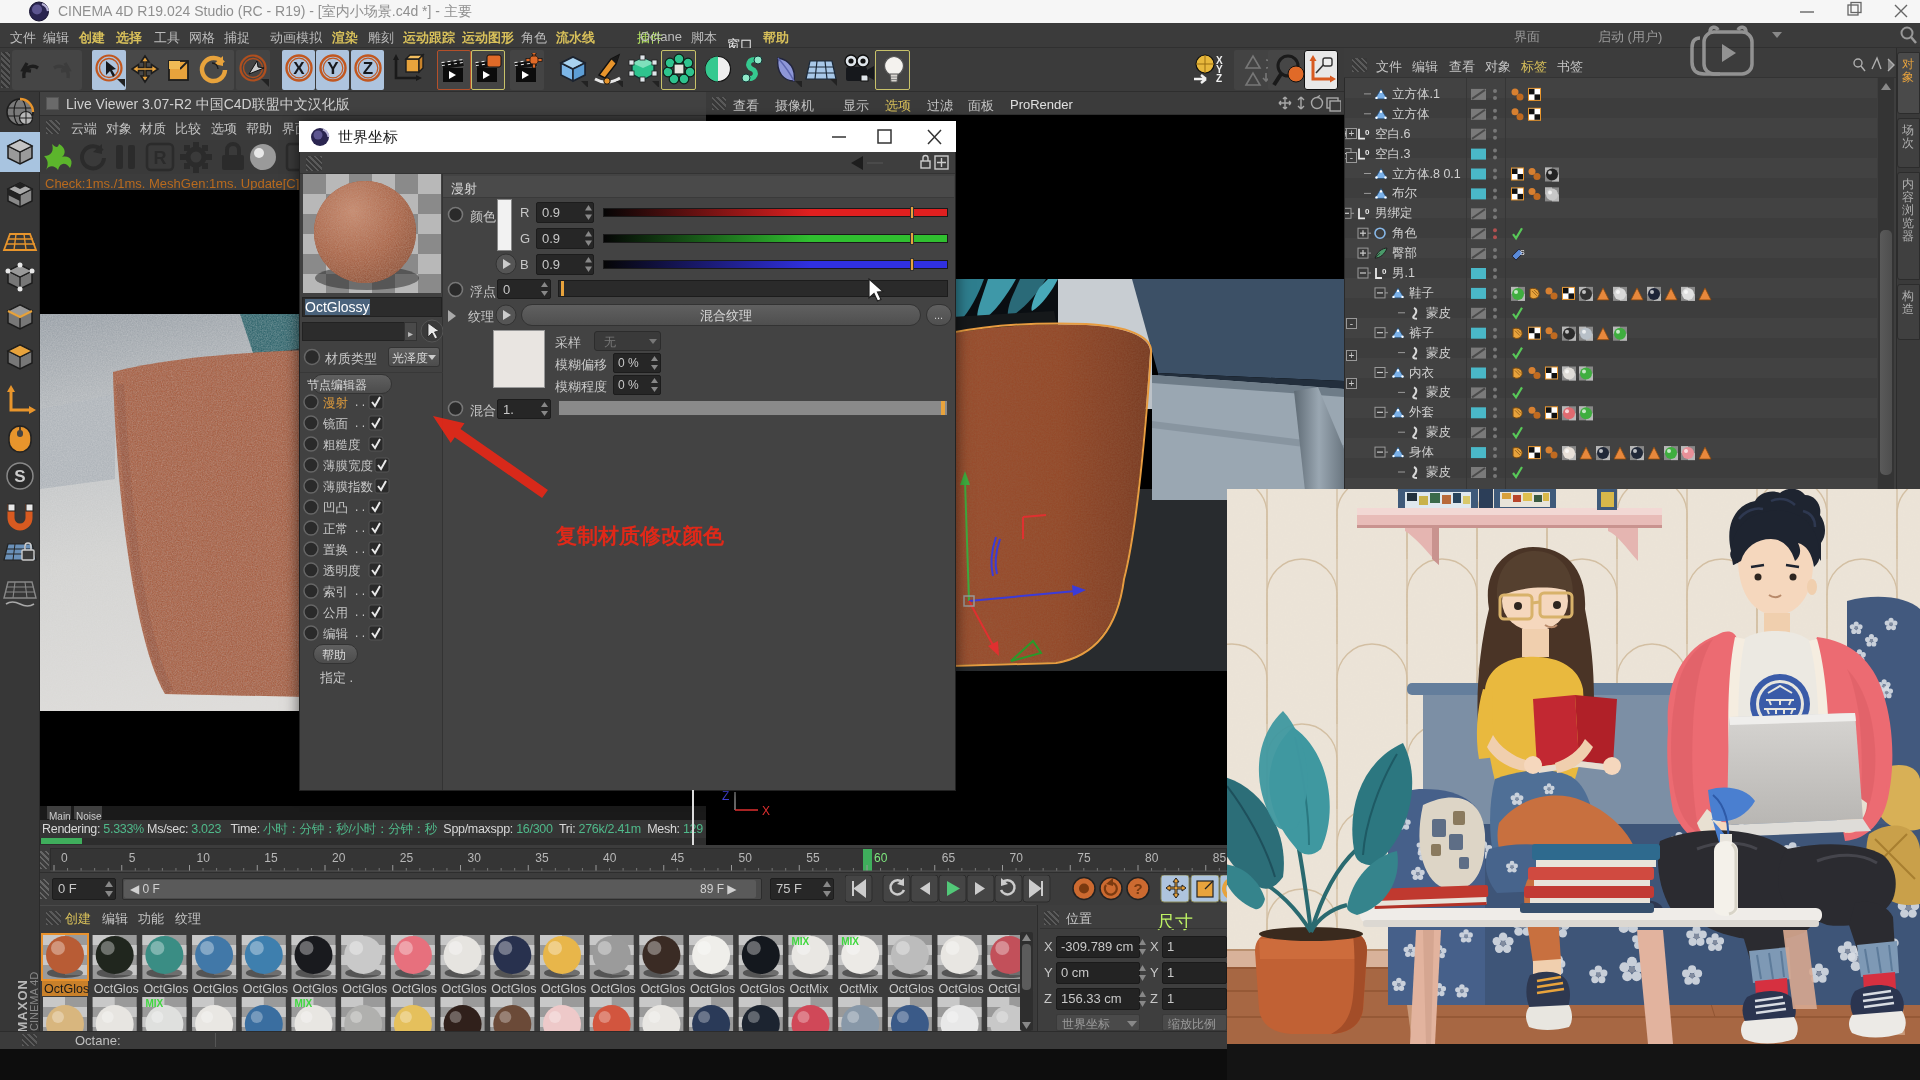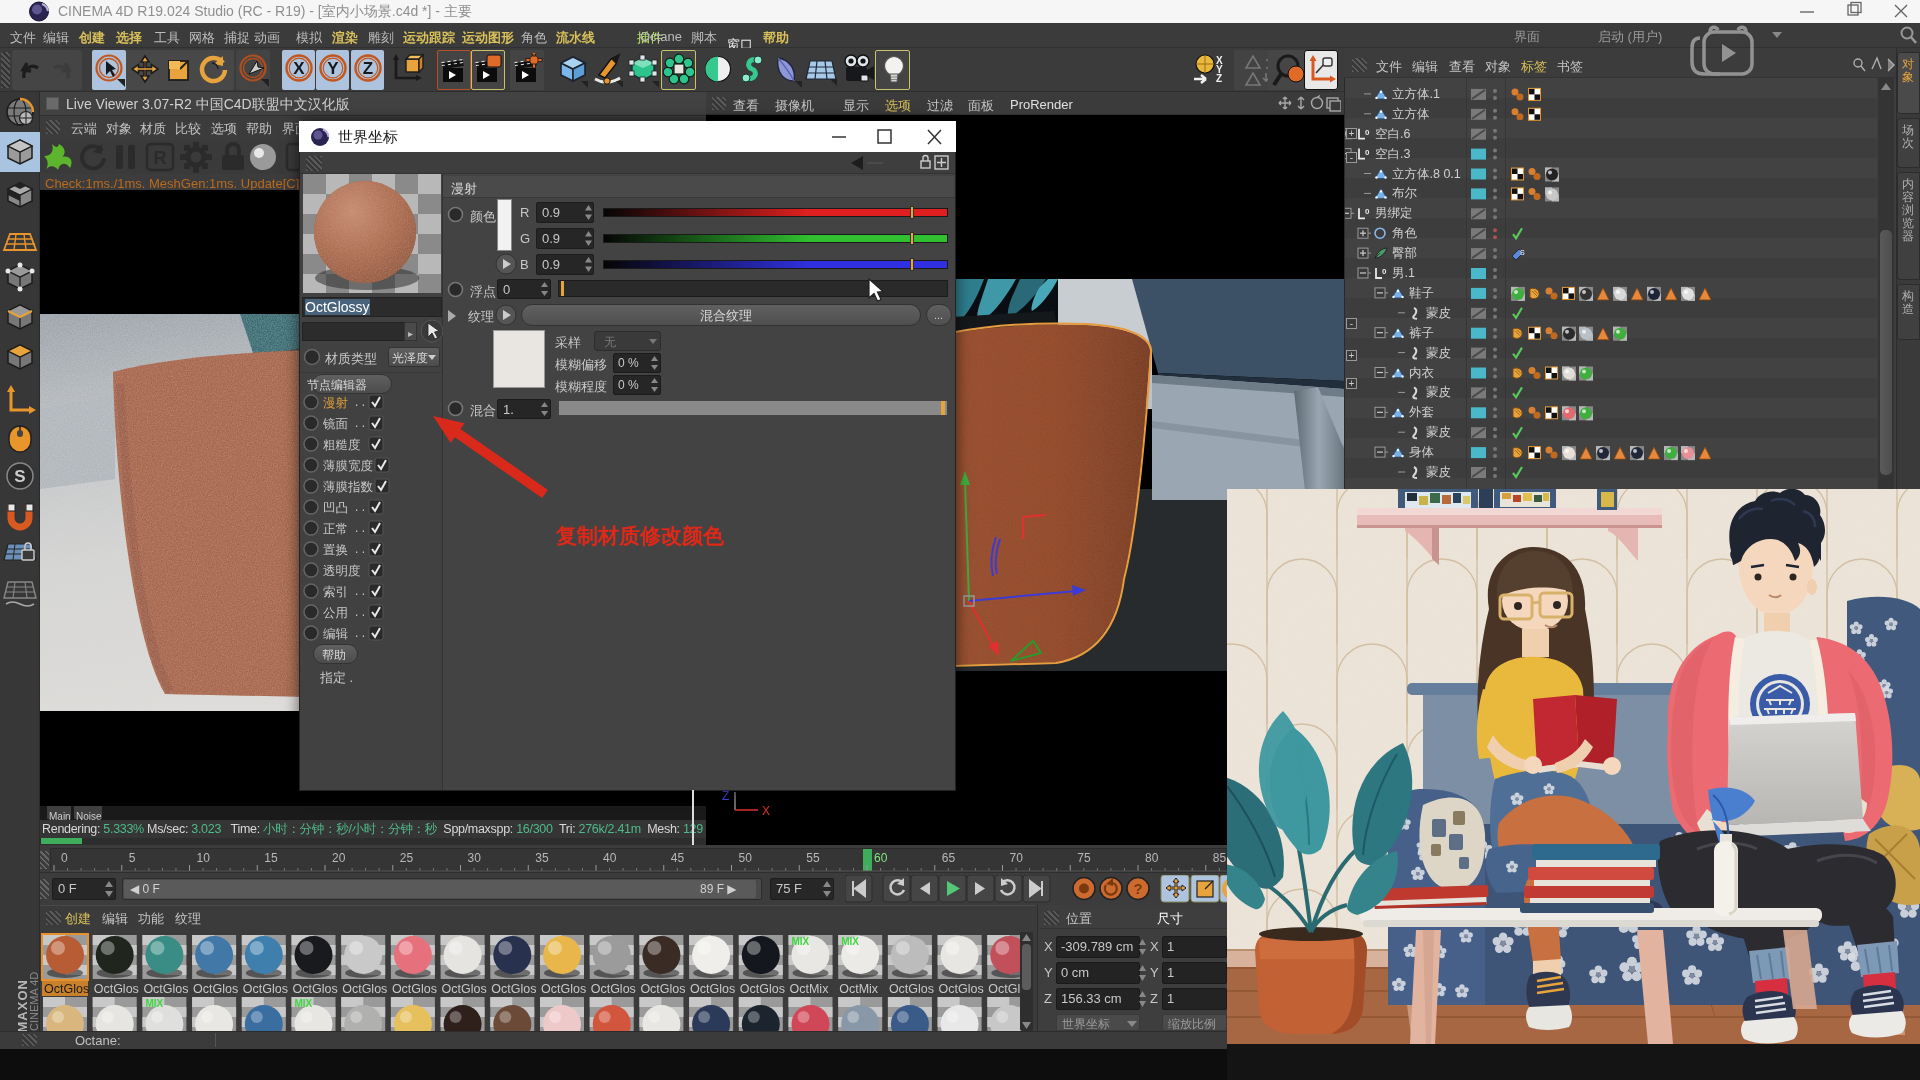--- a/index.html
+++ b/index.html
@@ -23,21 +23,21 @@
       <path d="M105 5 L117 17 M117 5 L105 17" stroke="#666" stroke-width="1.4"></path>
     </svg>
     <div class="abs" style="left:0px;top:23px;width:1920px;height:25px;background:#3b3b3b;border-bottom:1px solid #303030;"></div>
     <div class="abs t" style="left:10px;top:29px;font-size:13px;color:#bcbcbc;">文件</div>
     <div class="abs t" style="left:43px;top:29px;font-size:13px;color:#bcbcbc;">编辑</div>
     <div class="abs t" style="left:79px;top:29px;font-size:13px;color:#d8c05a;font-weight:bold;">创建</div>
     <div class="abs t" style="left:116px;top:29px;font-size:13px;color:#d8c05a;font-weight:bold;">选择</div>
     <div class="abs t" style="left:154px;top:29px;font-size:13px;color:#bcbcbc;">工具</div>
     <div class="abs t" style="left:189px;top:29px;font-size:13px;color:#bcbcbc;">网格</div>
     <div class="abs t" style="left:224px;top:29px;font-size:13px;color:#bcbcbc;">捕捉</div>
-    <div class="abs t" style="left:254px;top:29px;font-size:13px;color:#bcbcbc;">动画</div>
+    <div class="abs t" style="left:270px;top:29px;font-size:13px;color:#bcbcbc;">动画</div>
     <div class="abs t" style="left:296px;top:29px;font-size:13px;color:#bcbcbc;">模拟</div>
     <div class="abs t" style="left:332px;top:29px;font-size:13px;color:#d8c05a;font-weight:bold;">渲染</div>
     <div class="abs t" style="left:368px;top:29px;font-size:13px;color:#bcbcbc;">雕刻</div>
     <div class="abs t" style="left:403px;top:29px;font-size:13px;color:#d8c05a;font-weight:bold;">运动跟踪</div>
     <div class="abs t" style="left:462px;top:29px;font-size:13px;color:#d8c05a;font-weight:bold;">运动图形</div>
     <div class="abs t" style="left:521px;top:29px;font-size:13px;color:#bcbcbc;">角色</div>
     <div class="abs t" style="left:556px;top:29px;font-size:13px;color:#d8c05a;font-weight:bold;">流水线</div>
     <div class="abs t" style="left:602px;top:29px;font-size:13px;color:#bef264;margin-left:35px;">插件</div>
     <div class="abs t" style="left:640px;top:29px;font-size:13px;color:#bcbcbc;">Octane</div>
     <div class="abs t" style="left:691px;top:29px;font-size:13px;color:#bcbcbc;">脚本</div>
@@ -1540,21 +1540,21 @@
     <svg class="abs" style="left:1020px;top:933px" width="13" height="10">
       <path d="M6.5 1 L11 8 L2 8 Z" fill="#888"></path>
     </svg>
     <div class="abs" style="left:1022px;top:944px;width:9px;height:46px;background:#5c5c5c;border-radius:4px;"></div>
     <svg class="abs" style="left:1020px;top:1020px" width="13" height="10">
       <path d="M6.5 9 L11 2 L2 2 Z" fill="#888"></path>
     </svg>
     <div class="abs" style="left:1037px;top:905px;width:190px;height:126px;background:#3e3e3e;border-left:1px solid #2c2c2c;"></div>
     <div class="abs" style="left:1044px;top:911px;width:15px;height:14px;background:repeating-linear-gradient(45deg,#5a5a5a 0 1.5px,#383838 1.5px 4px);"></div>
     <div class="abs t" style="left:1066px;top:910px;font-size:13px;color:#c8c8c8;">位置</div>
-    <div class="abs t" style="left:1157px;top:910px;font-size:13px;color:#ffffff;">尺寸</div>
+    <div class="abs t" style="left:1157px;top:910px;font-size:18px;color:#bef264;">尺寸</div>
     <div class="abs" style="left:1040px;top:928px;width:187px;height:1px;background:#333;"></div>
     <div class="abs t" style="left:1044px;top:939px;font-size:13px;color:#c8c8c8;">X</div>
     <div class="abs" style="left:1056px;top:936px;width:84px;height:22px;background:#232323;border:1px solid #1a1a1a;border-radius:2px;"></div>
     <div class="abs t" style="left:1061px;top:939px;font-size:13px;color:#c8c8c8;">-309.789 cm</div>
     <svg class="abs" style="left:1138px;top:938px" width="9" height="18">
       <path d="M4.5 1 L8 7 L1 7 Z" fill="#888"></path>
       <path d="M4.5 17 L8 11 L1 11 Z" fill="#888"></path>
     </svg>
     <div class="abs t" style="left:1150px;top:939px;font-size:13px;color:#c8c8c8;">X</div>
     <div class="abs" style="left:1162px;top:936px;width:65px;height:22px;background:#232323;border:1px solid #1a1a1a;border-radius:2px;"></div>

